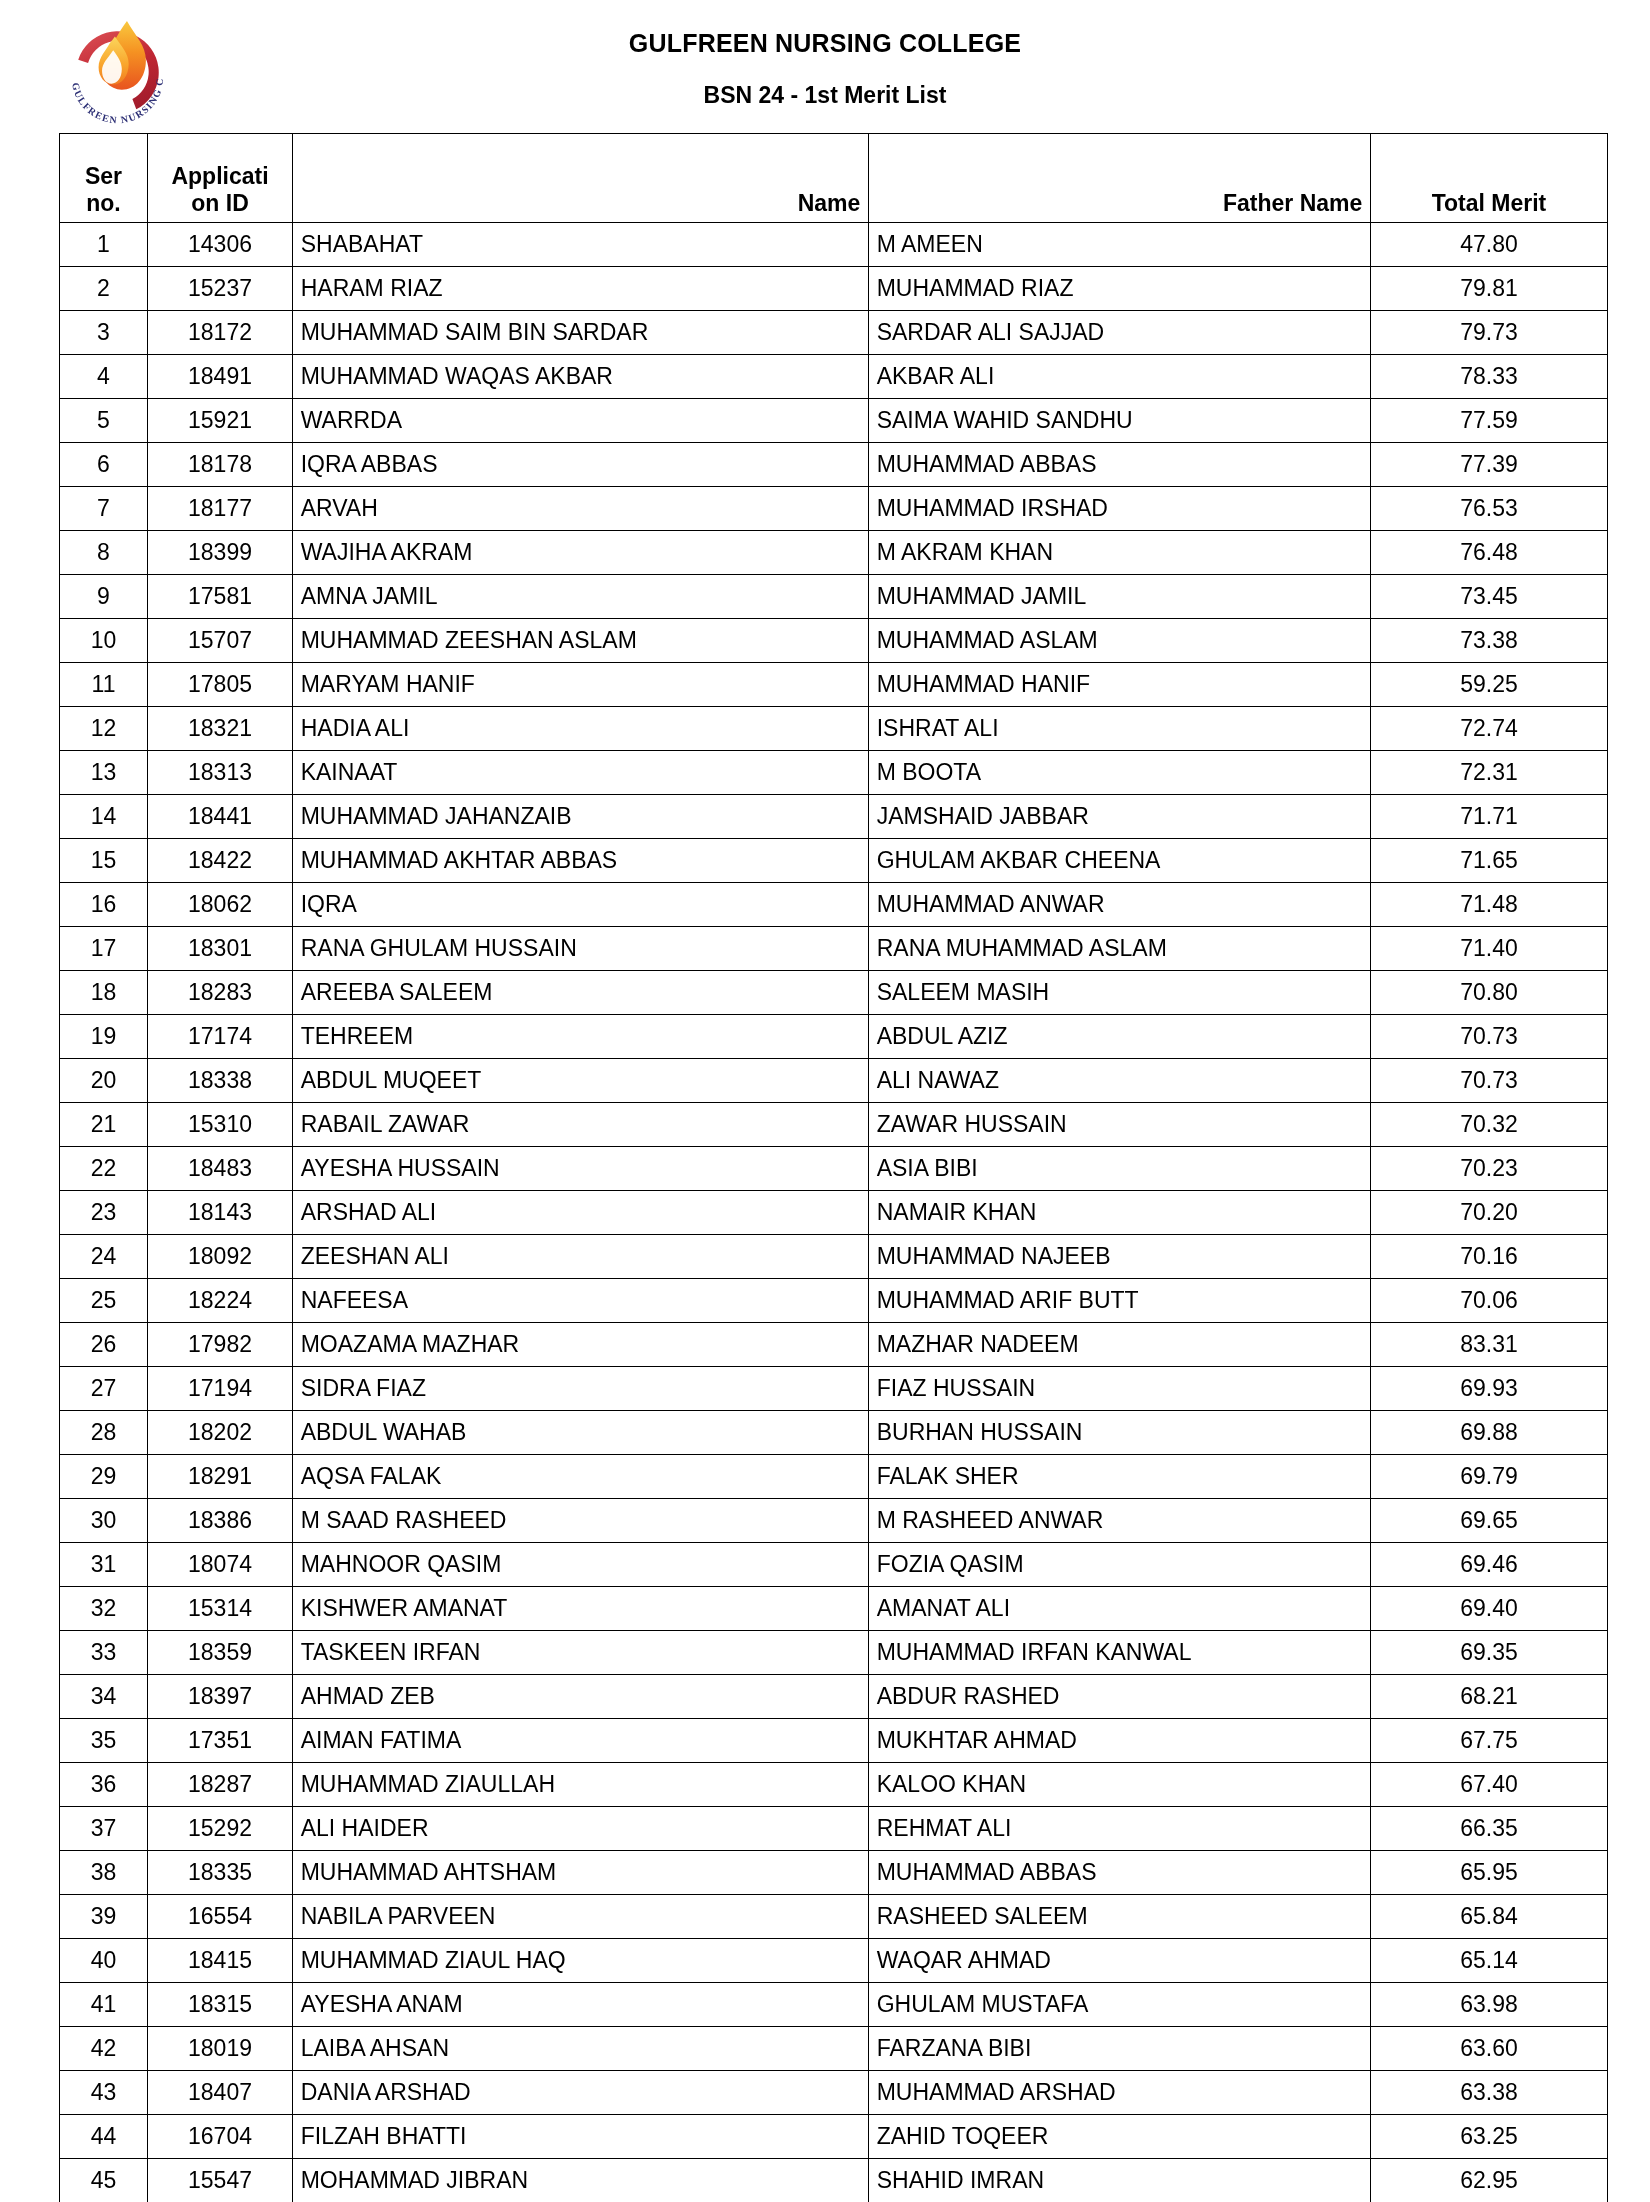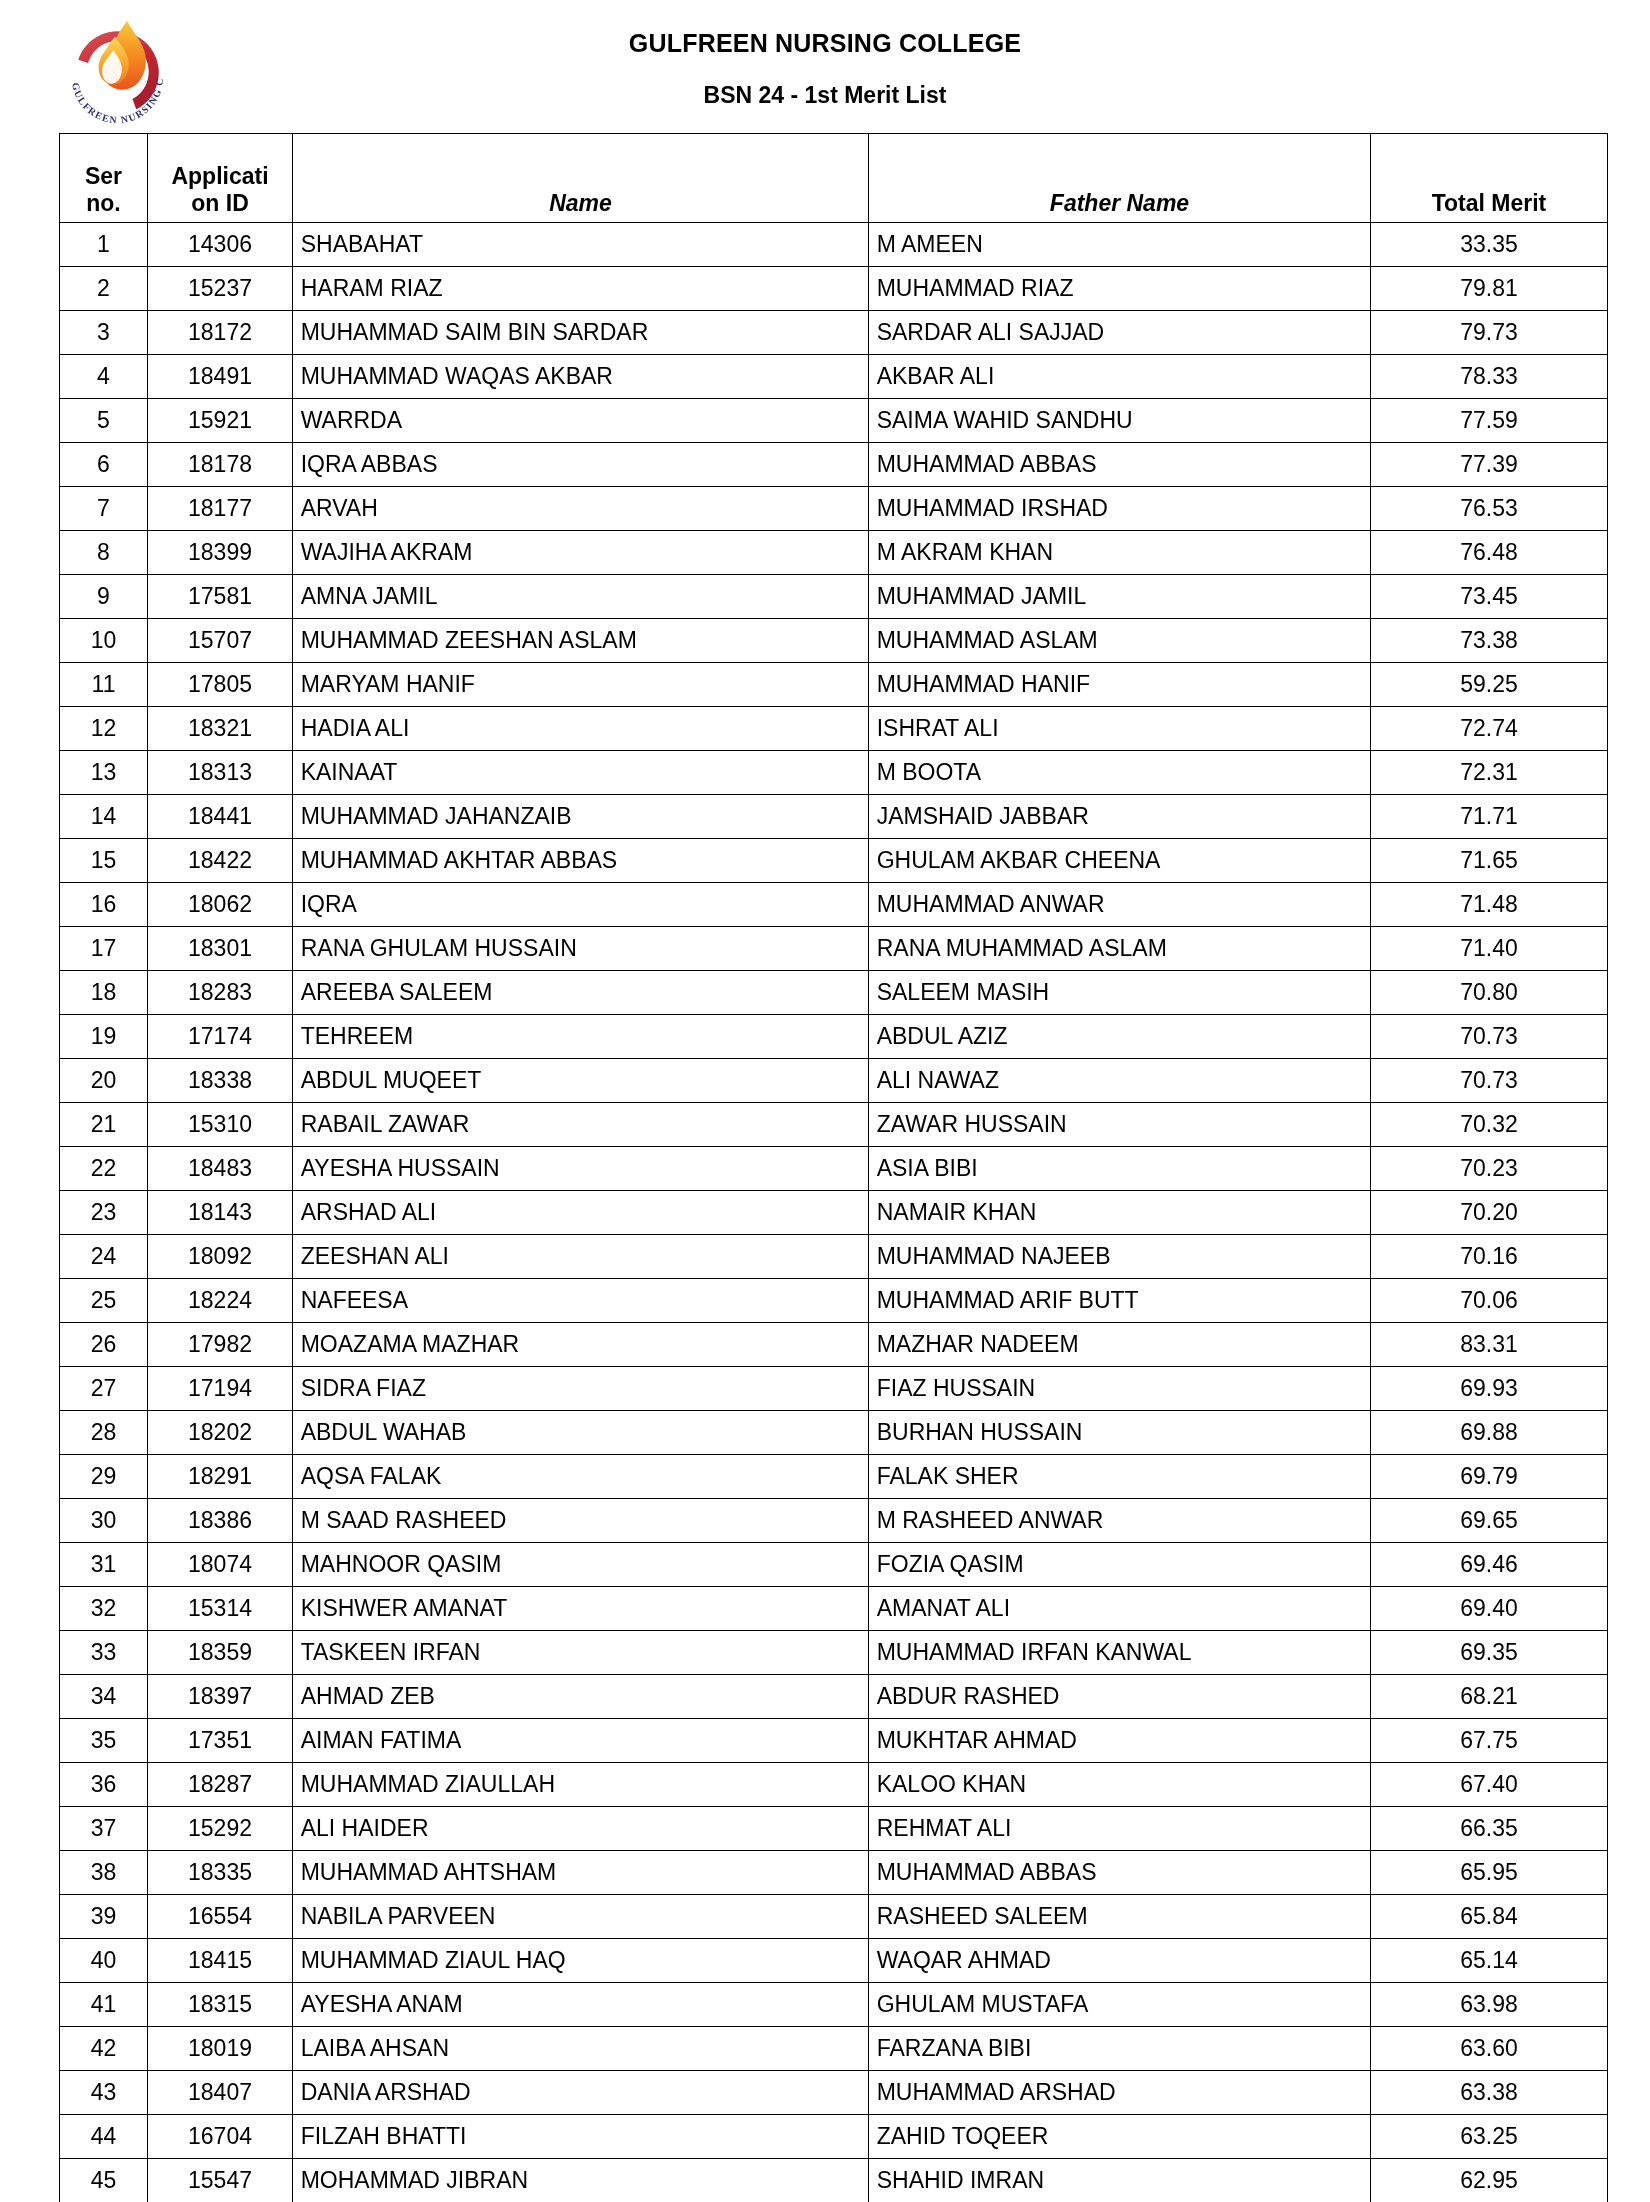--- a/index.html
+++ b/index.html
@@ -87,21 +87,21 @@
   col.c-ser    { width: 88px; }
   col.c-appid  { width: 145px; }
   col.c-name   { width: 576px; }
   col.c-father { width: 502px; }
   col.c-merit  { width: 237px; }
 
   .ser-cell, .appid-cell, .merit-cell { text-align: center; }
   .name-cell, .father-cell { text-align: left; }
 
   th.ser-head, th.appid-head, th.merit-head { text-align: center; }
-  th.name-head, th.father-head { text-align: center; font-style: italic; }
+  th.name-head, th.father-head { text-align: right; }
 
   .head-two-line { display: block; line-height: 1.18; }
 </style>
 </head>
 <body>
 
 <div class="header">
 
   <div class="logo">
     <svg viewBox="0 0 150 145" xmlns="http://www.w3.org/2000/svg">
@@ -182,21 +182,21 @@
           <span class="head-two-line">Total Merit</span>
         </th>
       </tr>
     </thead>
     <tbody id="merit-body">
         <tr>
           <td class="ser-cell">1</td>
           <td class="appid-cell">14306</td>
           <td class="name-cell">SHABAHAT</td>
           <td class="father-cell">M AMEEN</td>
-          <td class="merit-cell">33.35</td>
+          <td class="merit-cell">47.80</td>
         </tr>
         <tr>
           <td class="ser-cell">2</td>
           <td class="appid-cell">15237</td>
           <td class="name-cell">HARAM RIAZ</td>
           <td class="father-cell">MUHAMMAD RIAZ</td>
           <td class="merit-cell">79.81</td>
         </tr>
         <tr>
           <td class="ser-cell">3</td>

